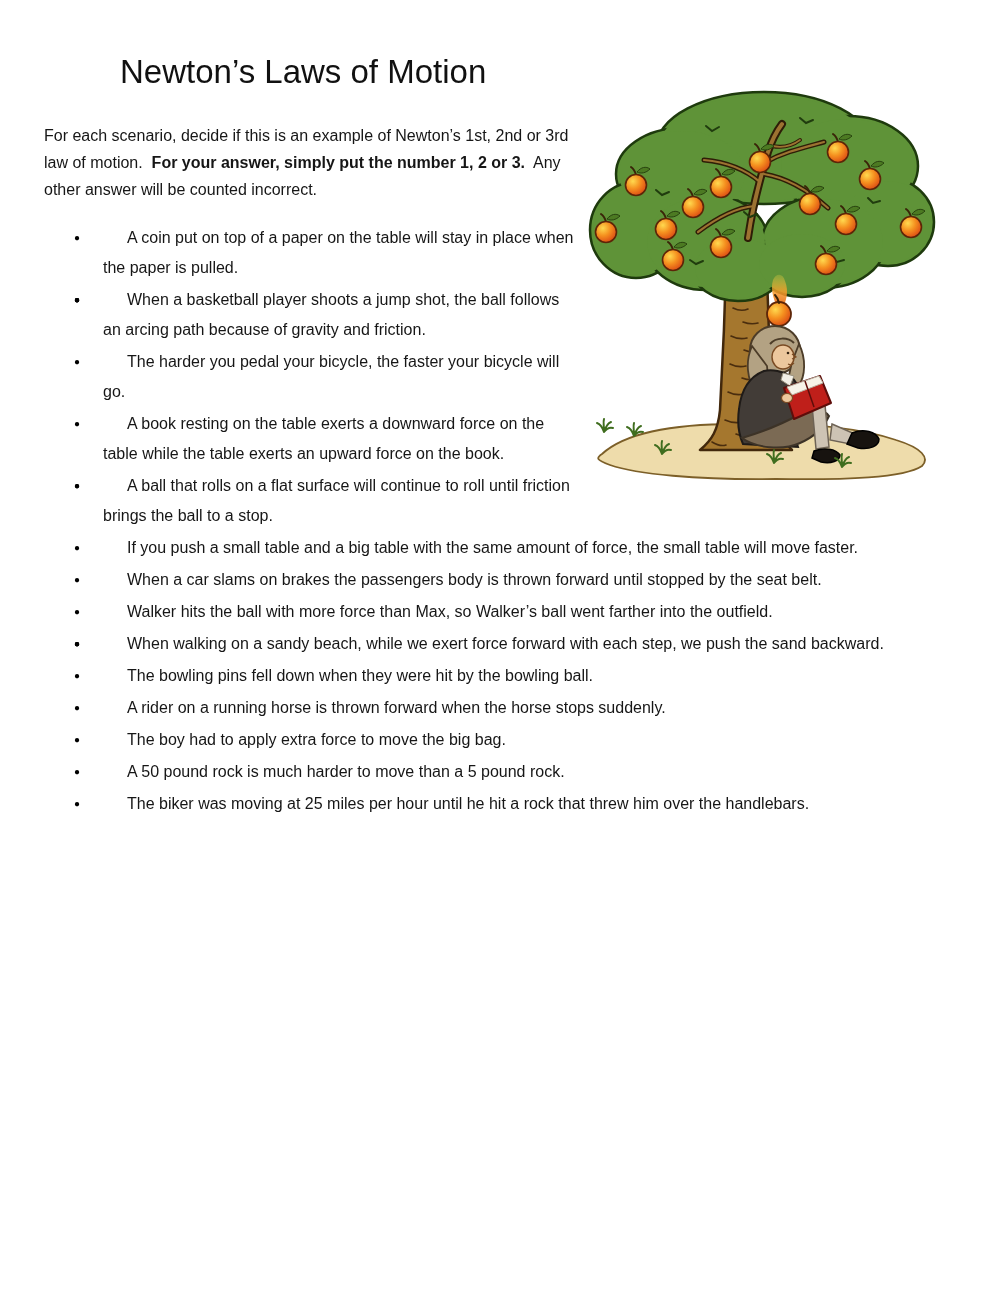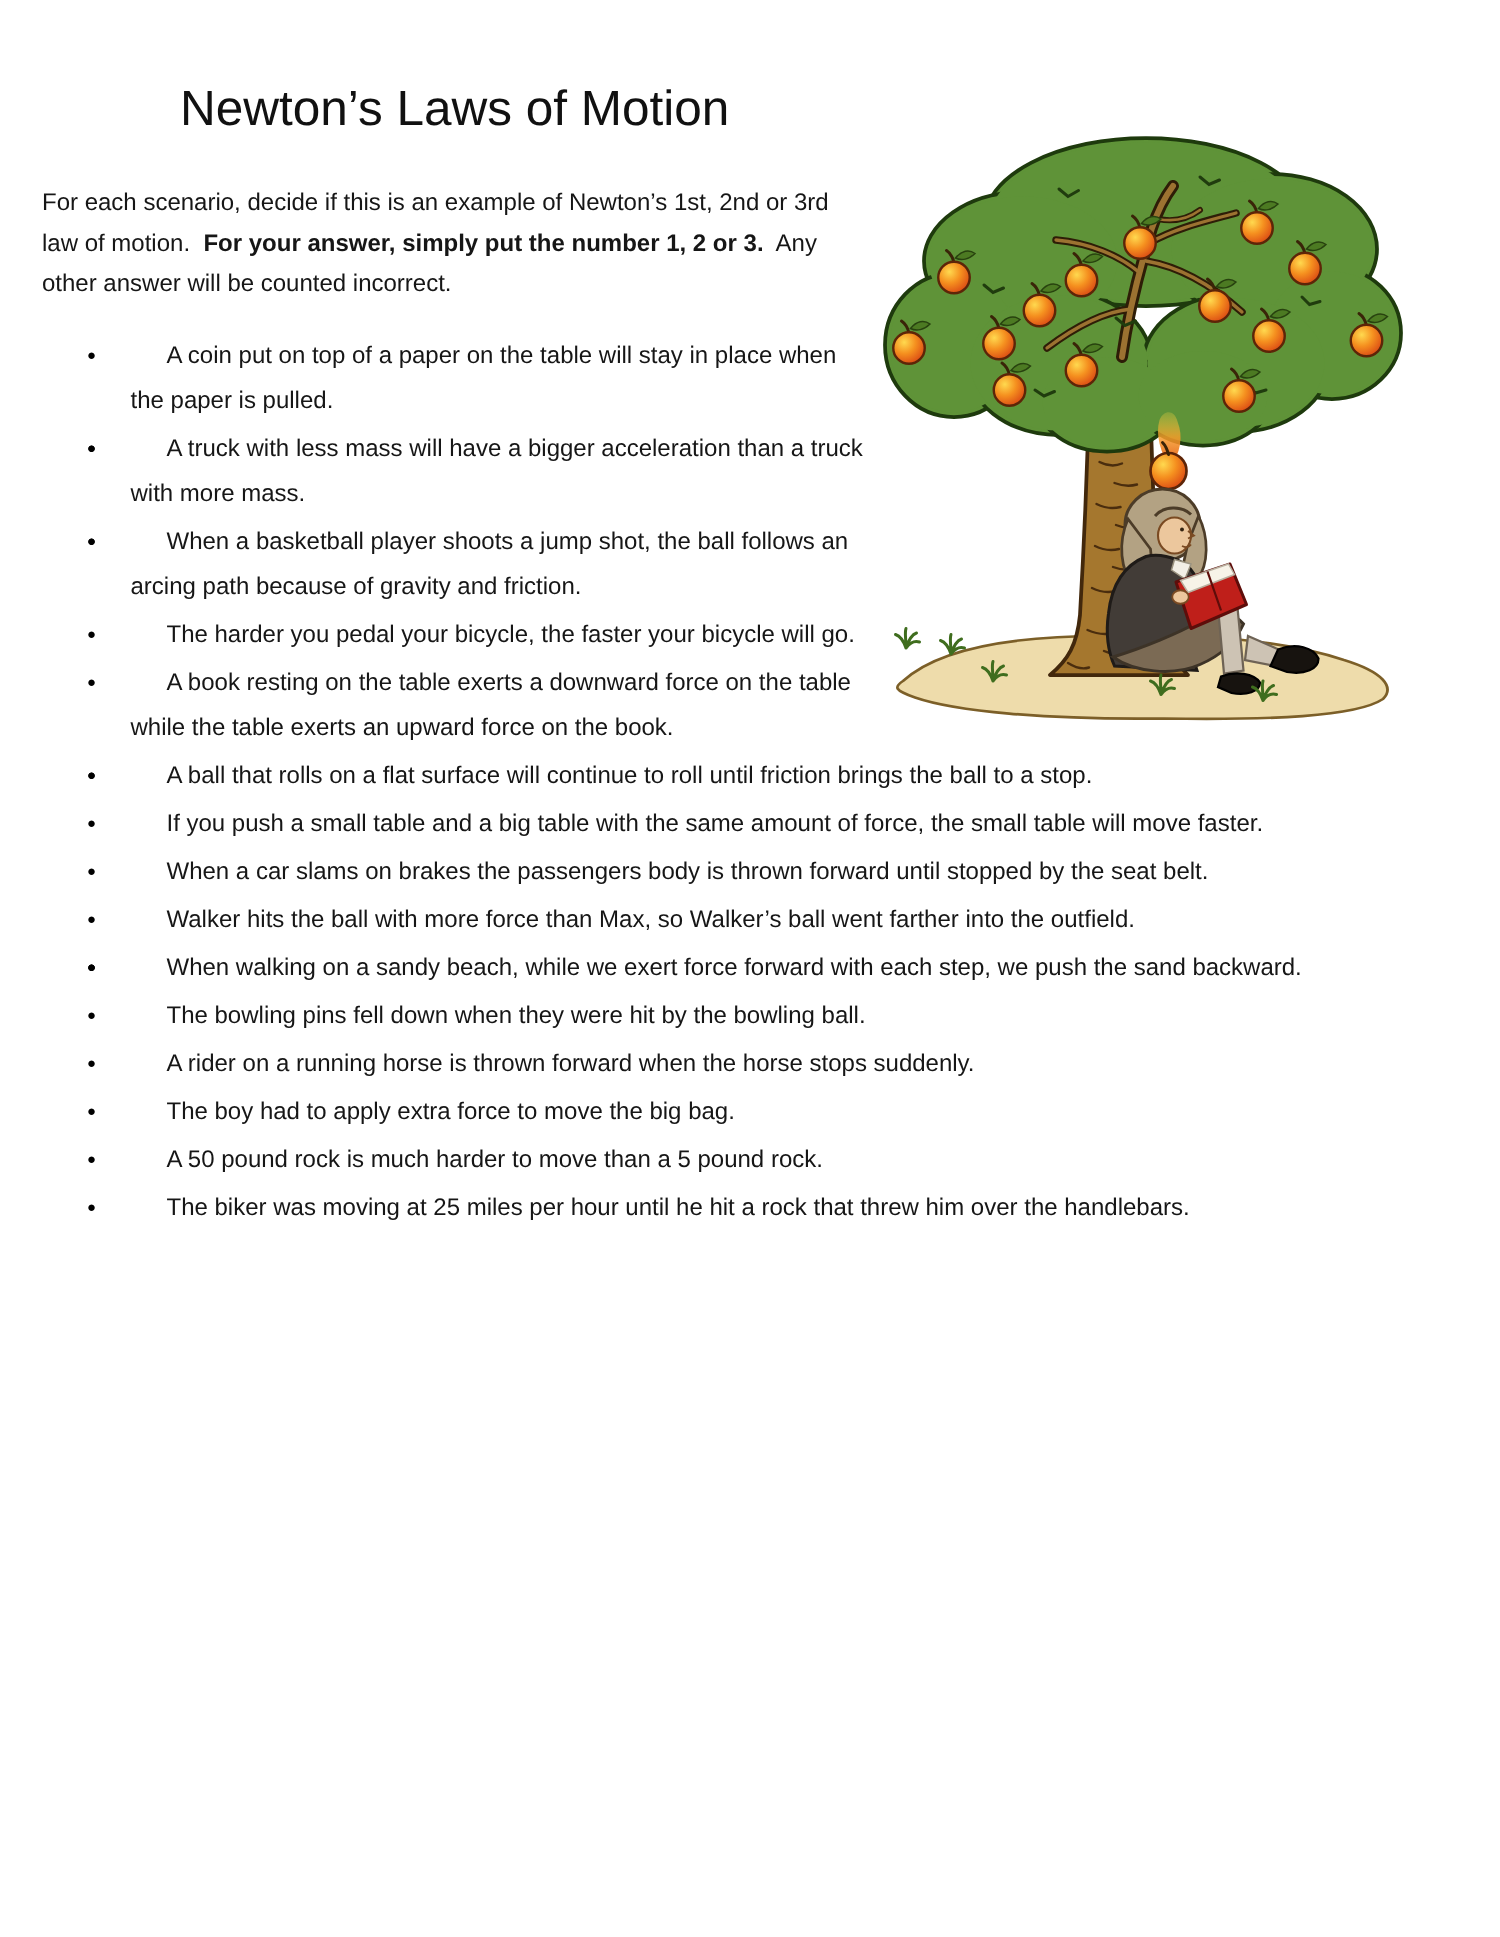--- a/index.html
+++ b/index.html
@@ -12,21 +12,21 @@
     font-family:"Liberation Sans","DejaVu Sans",sans-serif;
     color:#161616;
   }
   .page-title {
     margin:52px 0 0 120px;
     font-size:33px;
     line-height:1.2;
     font-weight:400;
     color:#111;
   }
-  .content { padding:30px 62px 0 28px; }
+  .content { padding:30px 62px 0 44px; }
   .tree-figure {
     float:right;
     width:352px; height:392px;
     margin:-32px 0 8px 9px;
   }
   .tree-figure svg { display:block; width:100%; height:100%; }
   .intro {
     font-size:16px;
     line-height:27px;
   }
@@ -225,21 +225,21 @@
           <use href="#tuft" x="18" y="342"></use>
         </g>
       </svg>
     </figure>
 
     <p class="intro"><span>For each scenario, decide if this is an example of Newton’s 1st, 2nd or 3rd law of motion.  </span><span class="bold">For your answer, simply put the number 1, 2 or 3.</span><span>  Any other answer will be counted incorrect.</span></p>
 
     <ul class="scenario-list">
       <li><span class="dot">●</span><span class="li-text">A coin put on top of a paper on the table will stay in place when the paper is pulled.</span></li>
       <li><span class="dot">●</span></li>
-      <li><span class="dot">●</span><span class="li-text">A truck with less mass will have a bigger acceleration than a truck with more mass.</span></li>
+      <li><span class="dot">●</span></li>
       <li><span class="dot">●</span></li>
       <li><span class="dot">●</span><span class="li-text">When a basketball player shoots a jump shot, the ball follows an arcing path because of gravity and friction.</span></li>
       <li><span class="dot">●</span><span class="li-text">The harder you pedal your bicycle, the faster your bicycle will go.</span></li>
       <li><span class="dot">●</span><span class="li-text">A book resting on the table exerts a downward force on the table while the table exerts an upward force on the book.</span></li>
       <li><span class="dot">●</span></li>
       <li><span class="dot">●</span><span class="li-text">A ball that rolls on a flat surface will continue to roll until friction brings the ball to a stop.</span></li>
       <li><span class="dot">●</span><span class="li-text">If you push a small table and a big table with the same amount of force, the small table will move faster.</span></li>
       <li><span class="dot">●</span><span class="li-text">When a car slams on brakes the passengers body is thrown forward until stopped by the seat belt.</span></li>
       <li><span class="dot">●</span><span class="li-text">Walker hits the ball with more force than Max, so Walker’s ball went farther into the outfield.</span></li>
       <li><span class="dot">●</span></li>

